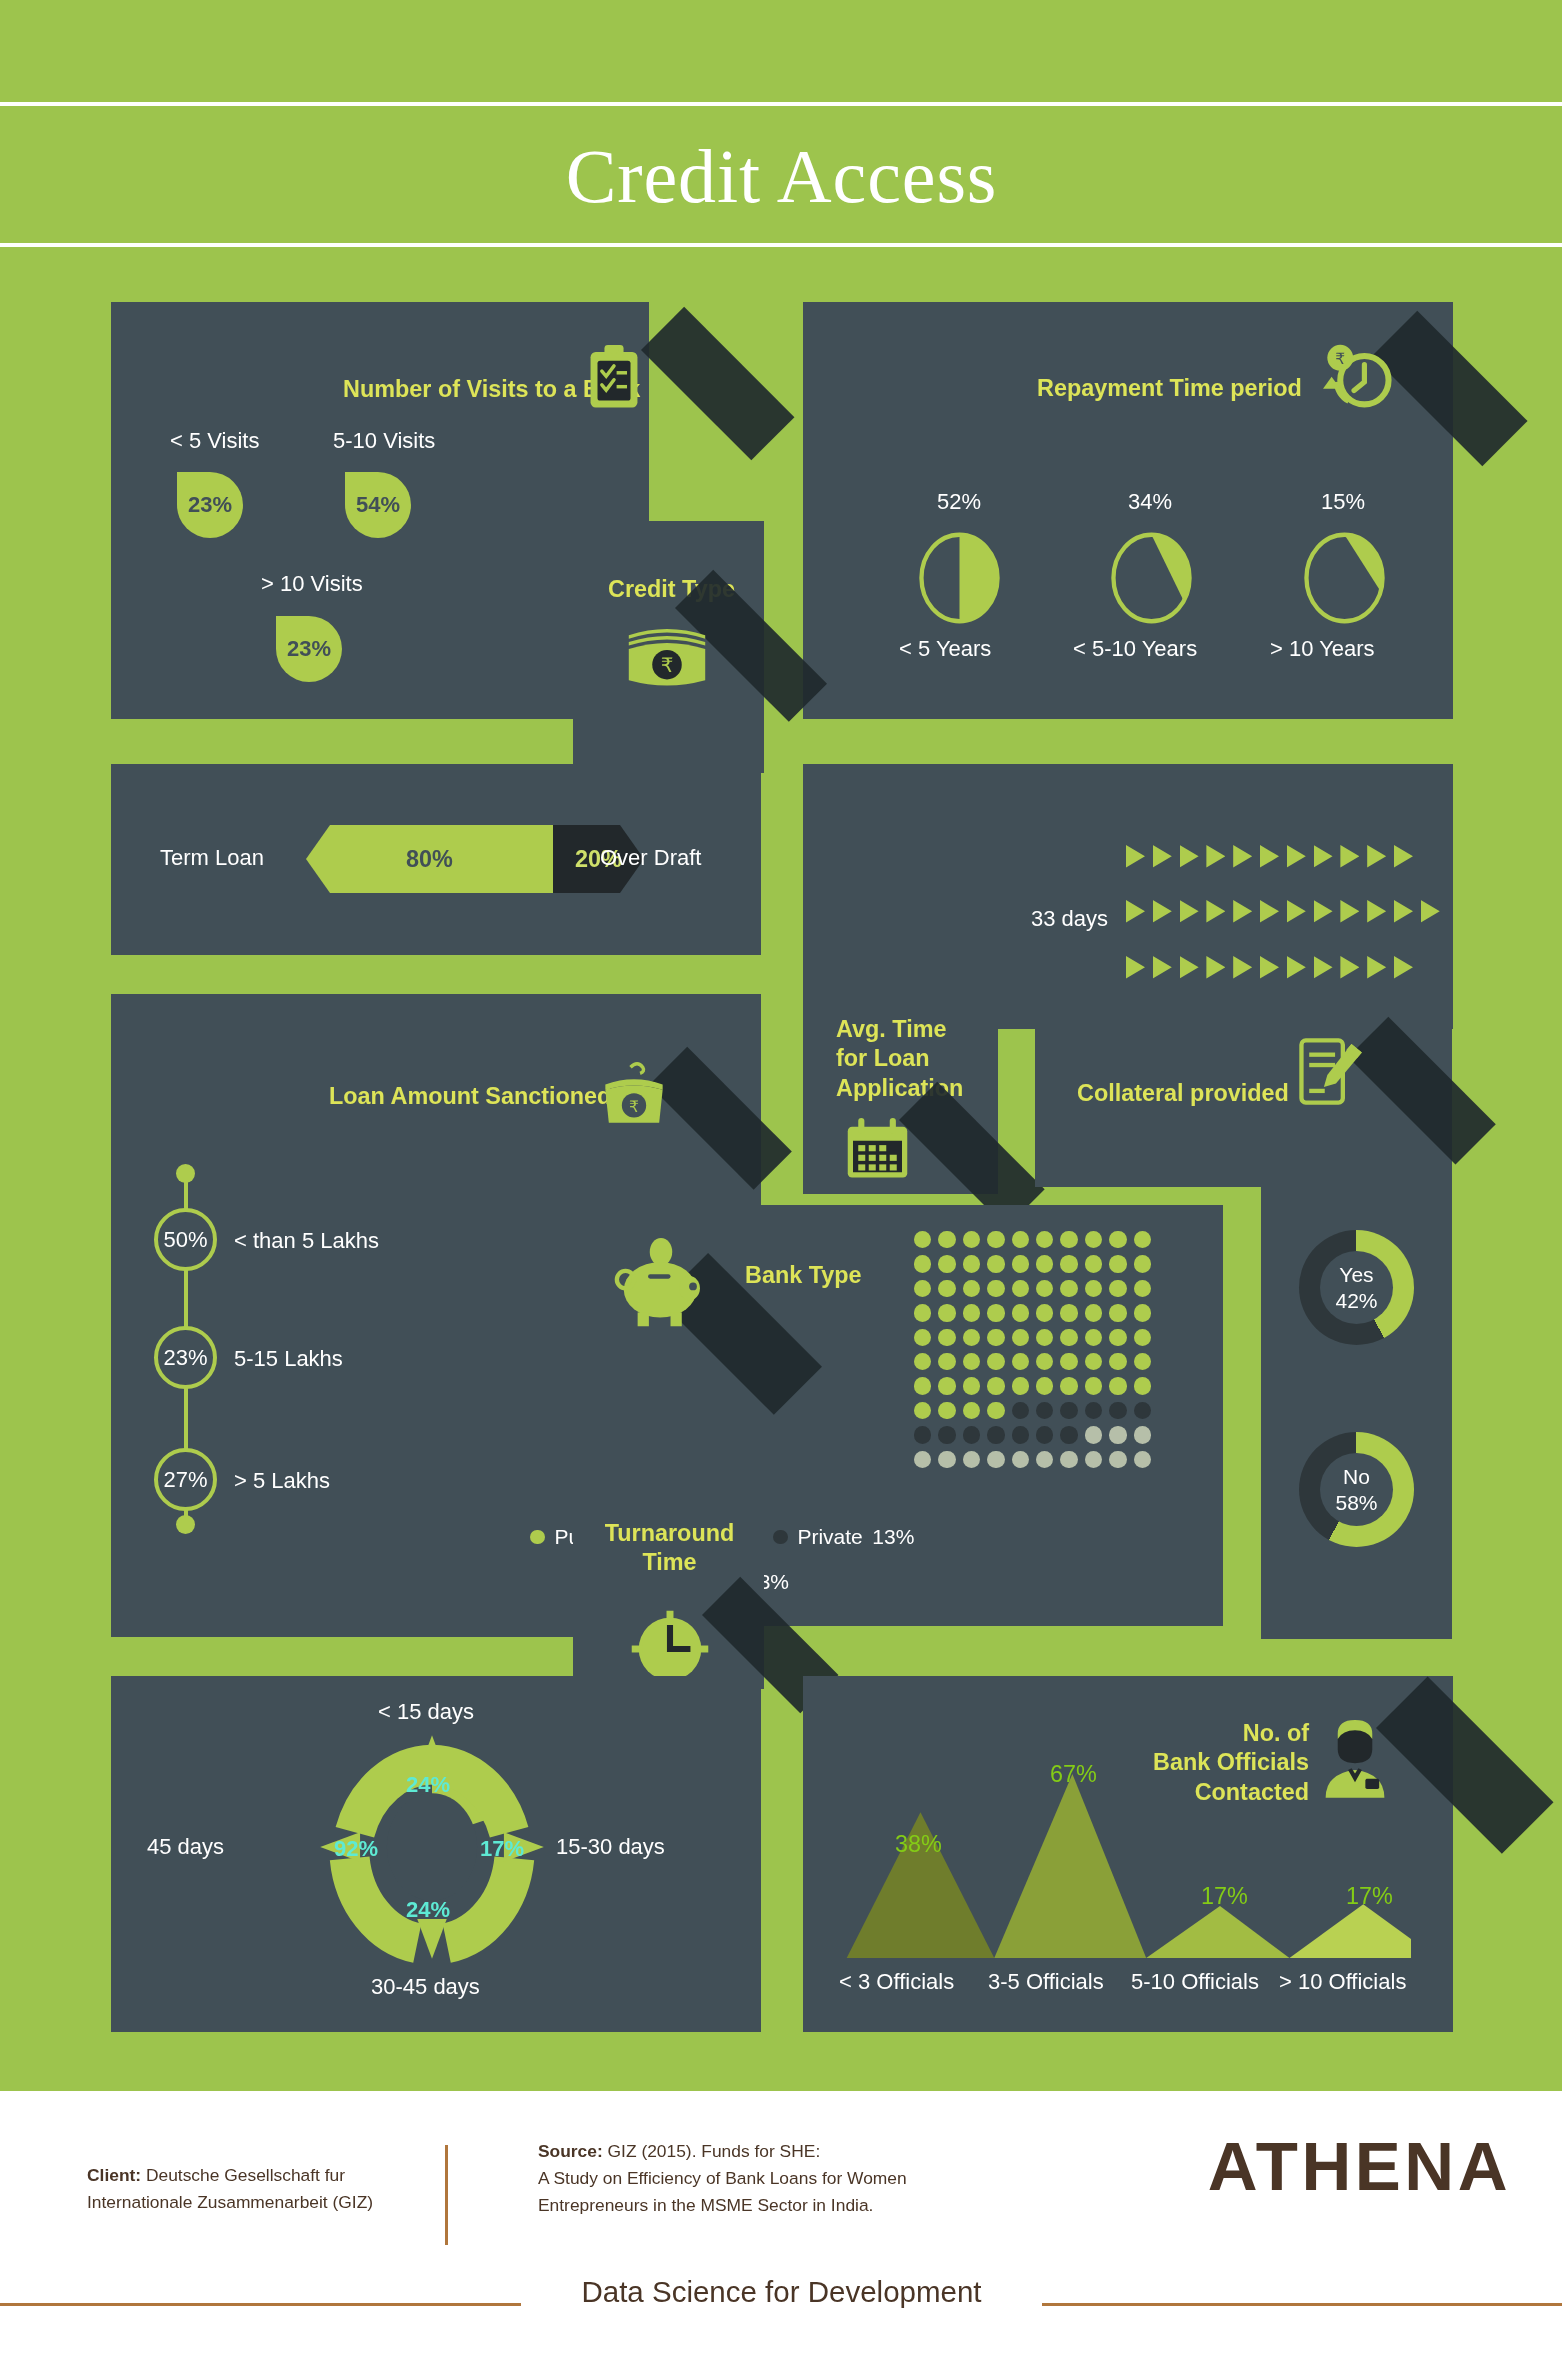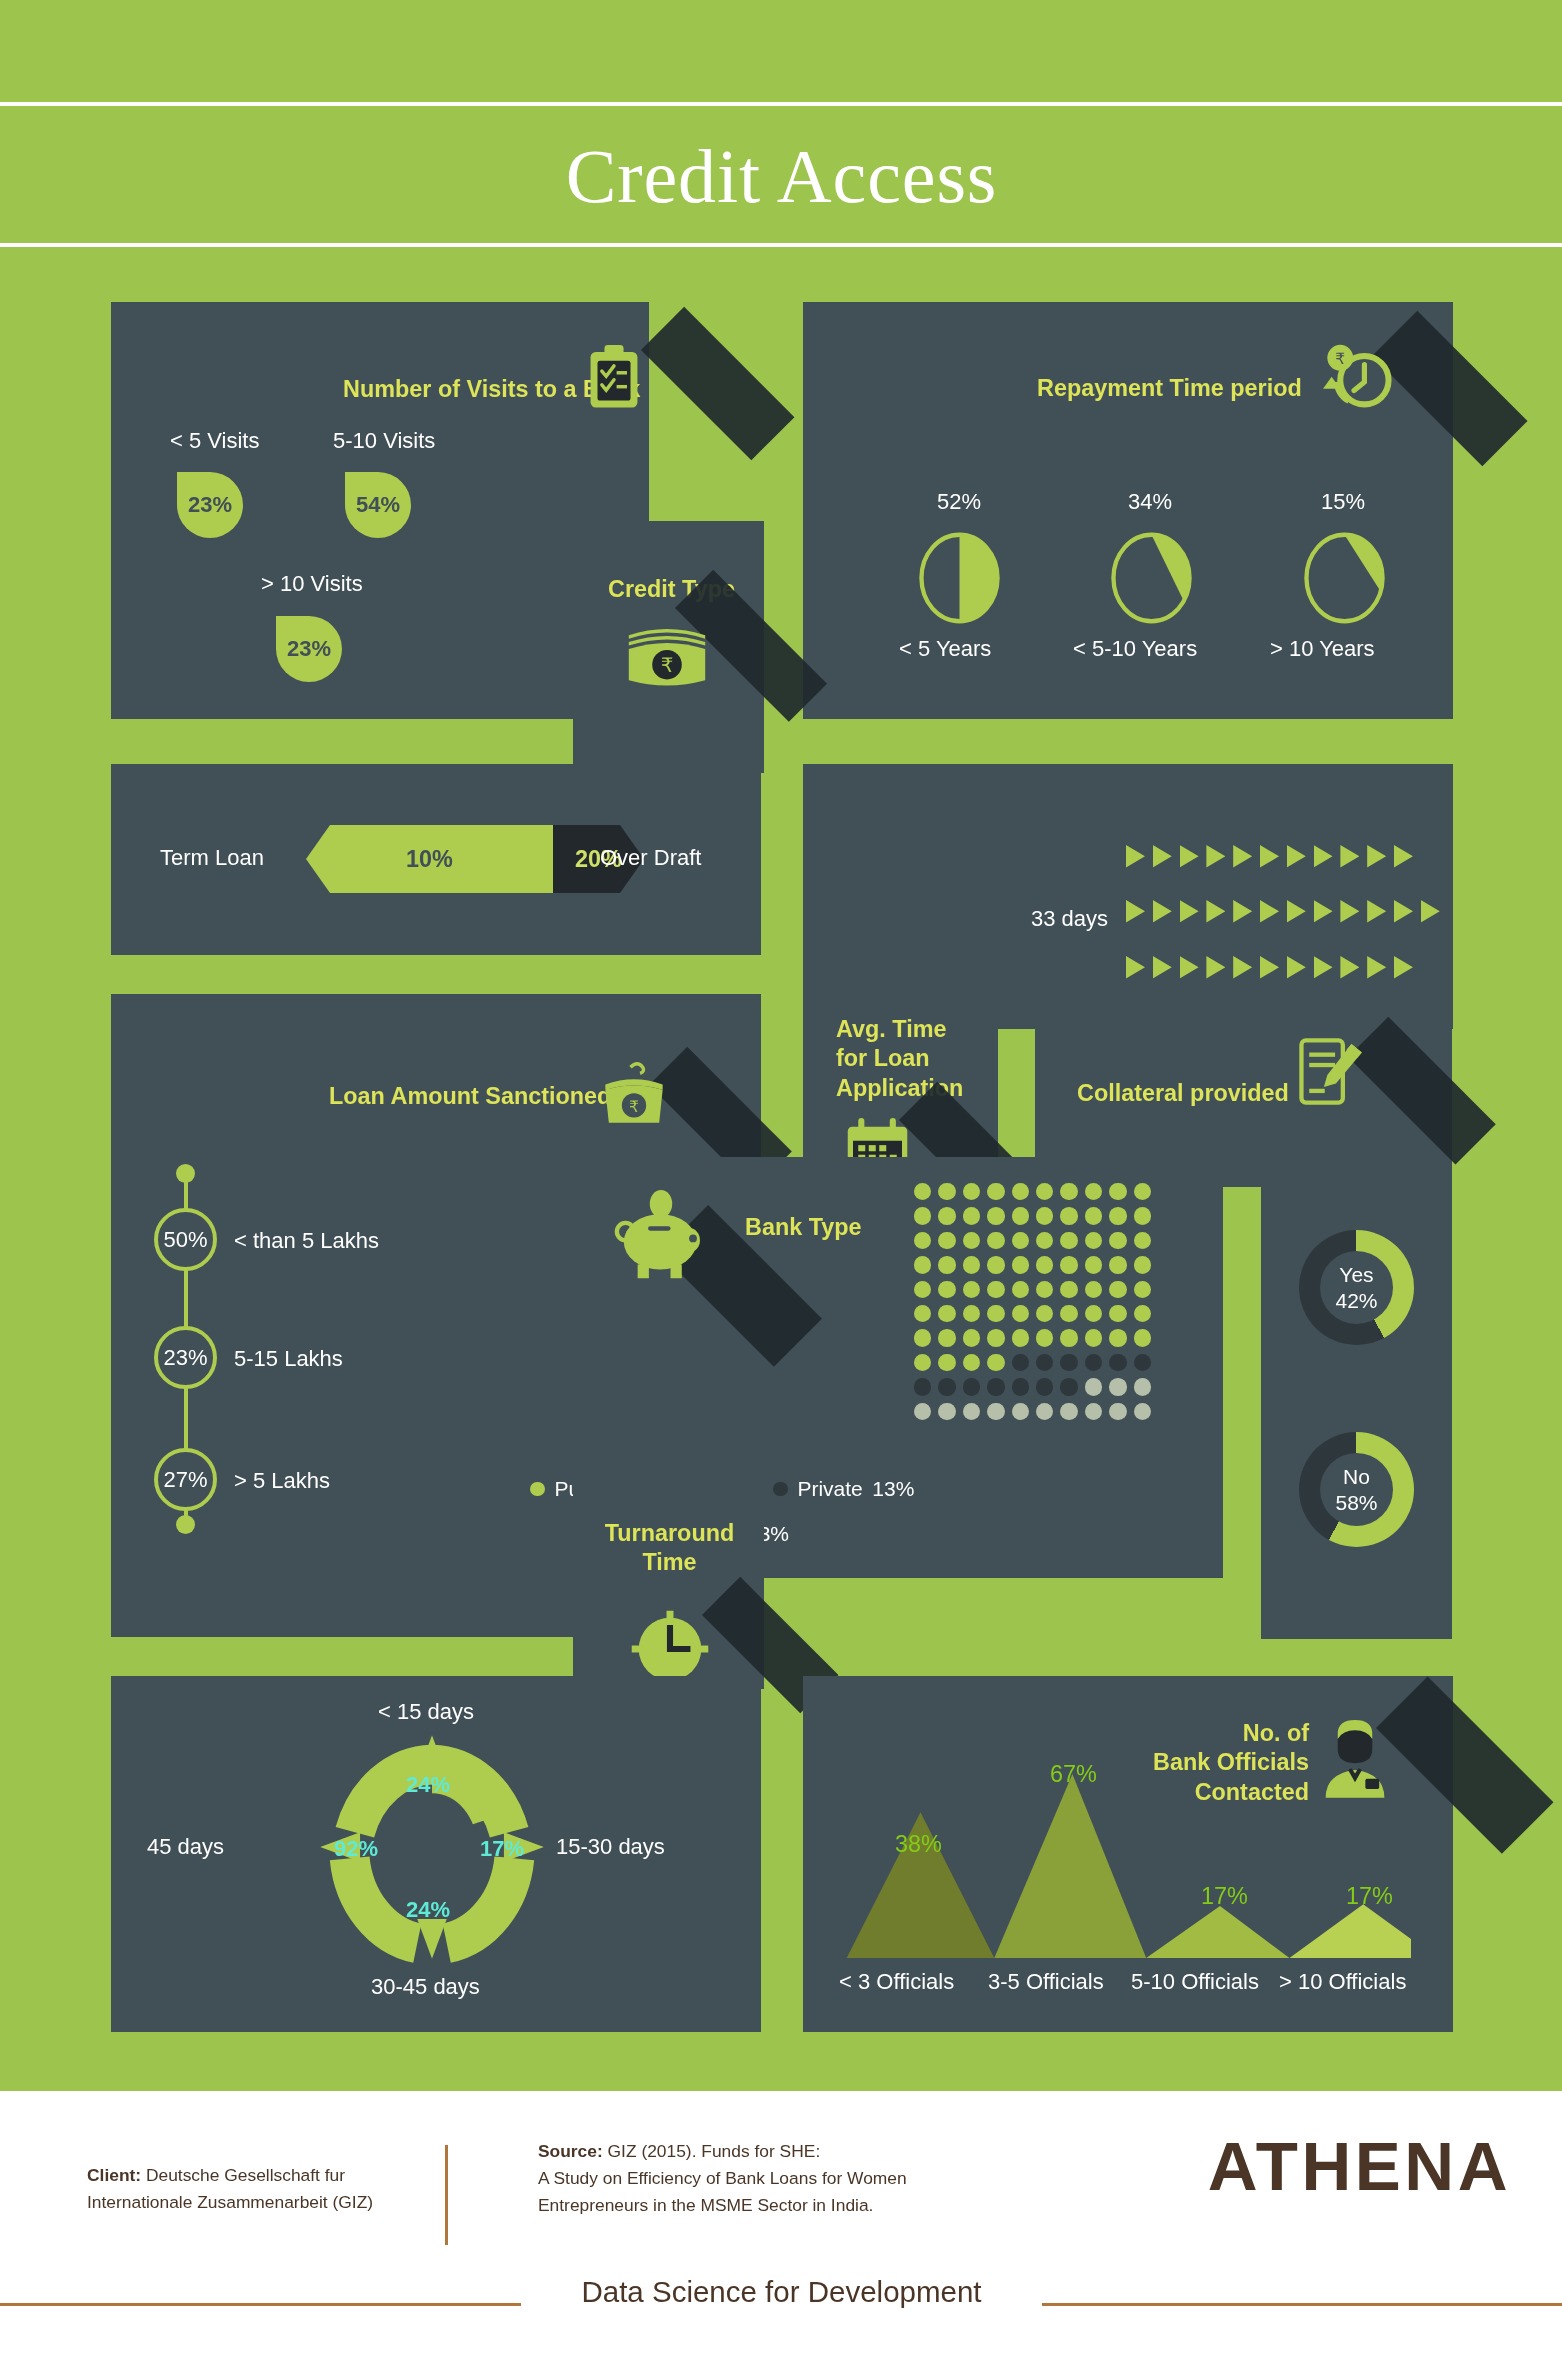--- a/index.html
+++ b/index.html
@@ -162,21 +162,21 @@
       <path d="M2 14 Q46 0 90 14 L90 18 Q46 4 2 18 Z" fill="#aecc4d"></path>
       <path d="M2 22 Q46 8 90 22 L90 26 Q46 12 2 26 Z" fill="#aecc4d"></path>
       <path d="M2 30 Q46 16 90 30 L90 66 Q46 78 2 66 Z" fill="#aecc4d"></path>
       <circle cx="46" cy="48" r="17" fill="#22282b"></circle>
       <text x="46" y="56" font-size="23" text-anchor="middle" fill="#aecc4d" font-family="DejaVu Sans">₹</text>
     </svg>
   </div>
 
   <div class="panel" style="left:111px; top:764px; width:650px; height:191px;">
     <div class="wlabel" style="left:49px; top:81px;">Term Loan</div>
-    <div class="chev green" style="left:195px; top:61px; width:247px;">10%</div>
+    <div class="chev green" style="left:195px; top:61px; width:247px;">80%</div>
     <div class="chev dark" style="left:442px; top:61px; width:91px;">20%</div>
     <div class="wlabel" style="left:489px; top:81px;">Over Draft</div>
   </div>
 
   <div class="panel" style="left:803px; top:764px; width:650px; height:265px;">
     <div class="wlabel" style="left:228px; top:142px;">33 days</div>
     <div class="arrowRow" style="left:323px; top:81px;">
       <span class="arrowGlyph"></span>
         <span class="arrowGlyph"></span>
         <span class="arrowGlyph"></span>
@@ -290,21 +290,21 @@
       </div>
     </div>
     <div class="donut" style="left:38px; top:245px; background: conic-gradient(#aecc4d 0deg 208.8deg, #2e373b 208.8deg 360deg);">
       <div class="donutHole">
         <span>No</span>
         <span>58%</span>
       </div>
     </div>
   </div>
 
-  <div class="panel" style="left:563px; top:1157px; width:660px; height:421px;">
+  <div class="panel" style="left:563px; top:1205px; width:660px; height:421px;">
     <div class="lshadow" style="left:97px; top:96px; width:68px; height:161px; transform:rotate(-45deg); transform-origin:0 0;"></div>
     <svg style="position:absolute; left:50px; top:33px;" width="96" height="90" viewBox="0 0 110 104">
       <ellipse cx="55" cy="16" rx="13" ry="16" fill="#aecc4d"></ellipse>
       <ellipse cx="54" cy="60" rx="42" ry="32" fill="#aecc4d"></ellipse>
       <circle cx="14" cy="48" r="10" fill="none" stroke="#aecc4d" stroke-width="5"></circle>
       <ellipse cx="88" cy="58" rx="12" ry="14" fill="#aecc4d"></ellipse>
       <circle cx="92" cy="56" r="4.5" fill="#414f57"></circle>
       <rect x="40" y="42" width="26" height="5" rx="2.5" fill="#414f57"></rect>
       <rect x="28" y="86" width="13" height="16" fill="#aecc4d"></rect>
       <rect x="66" y="86" width="13" height="16" fill="#aecc4d"></rect>

